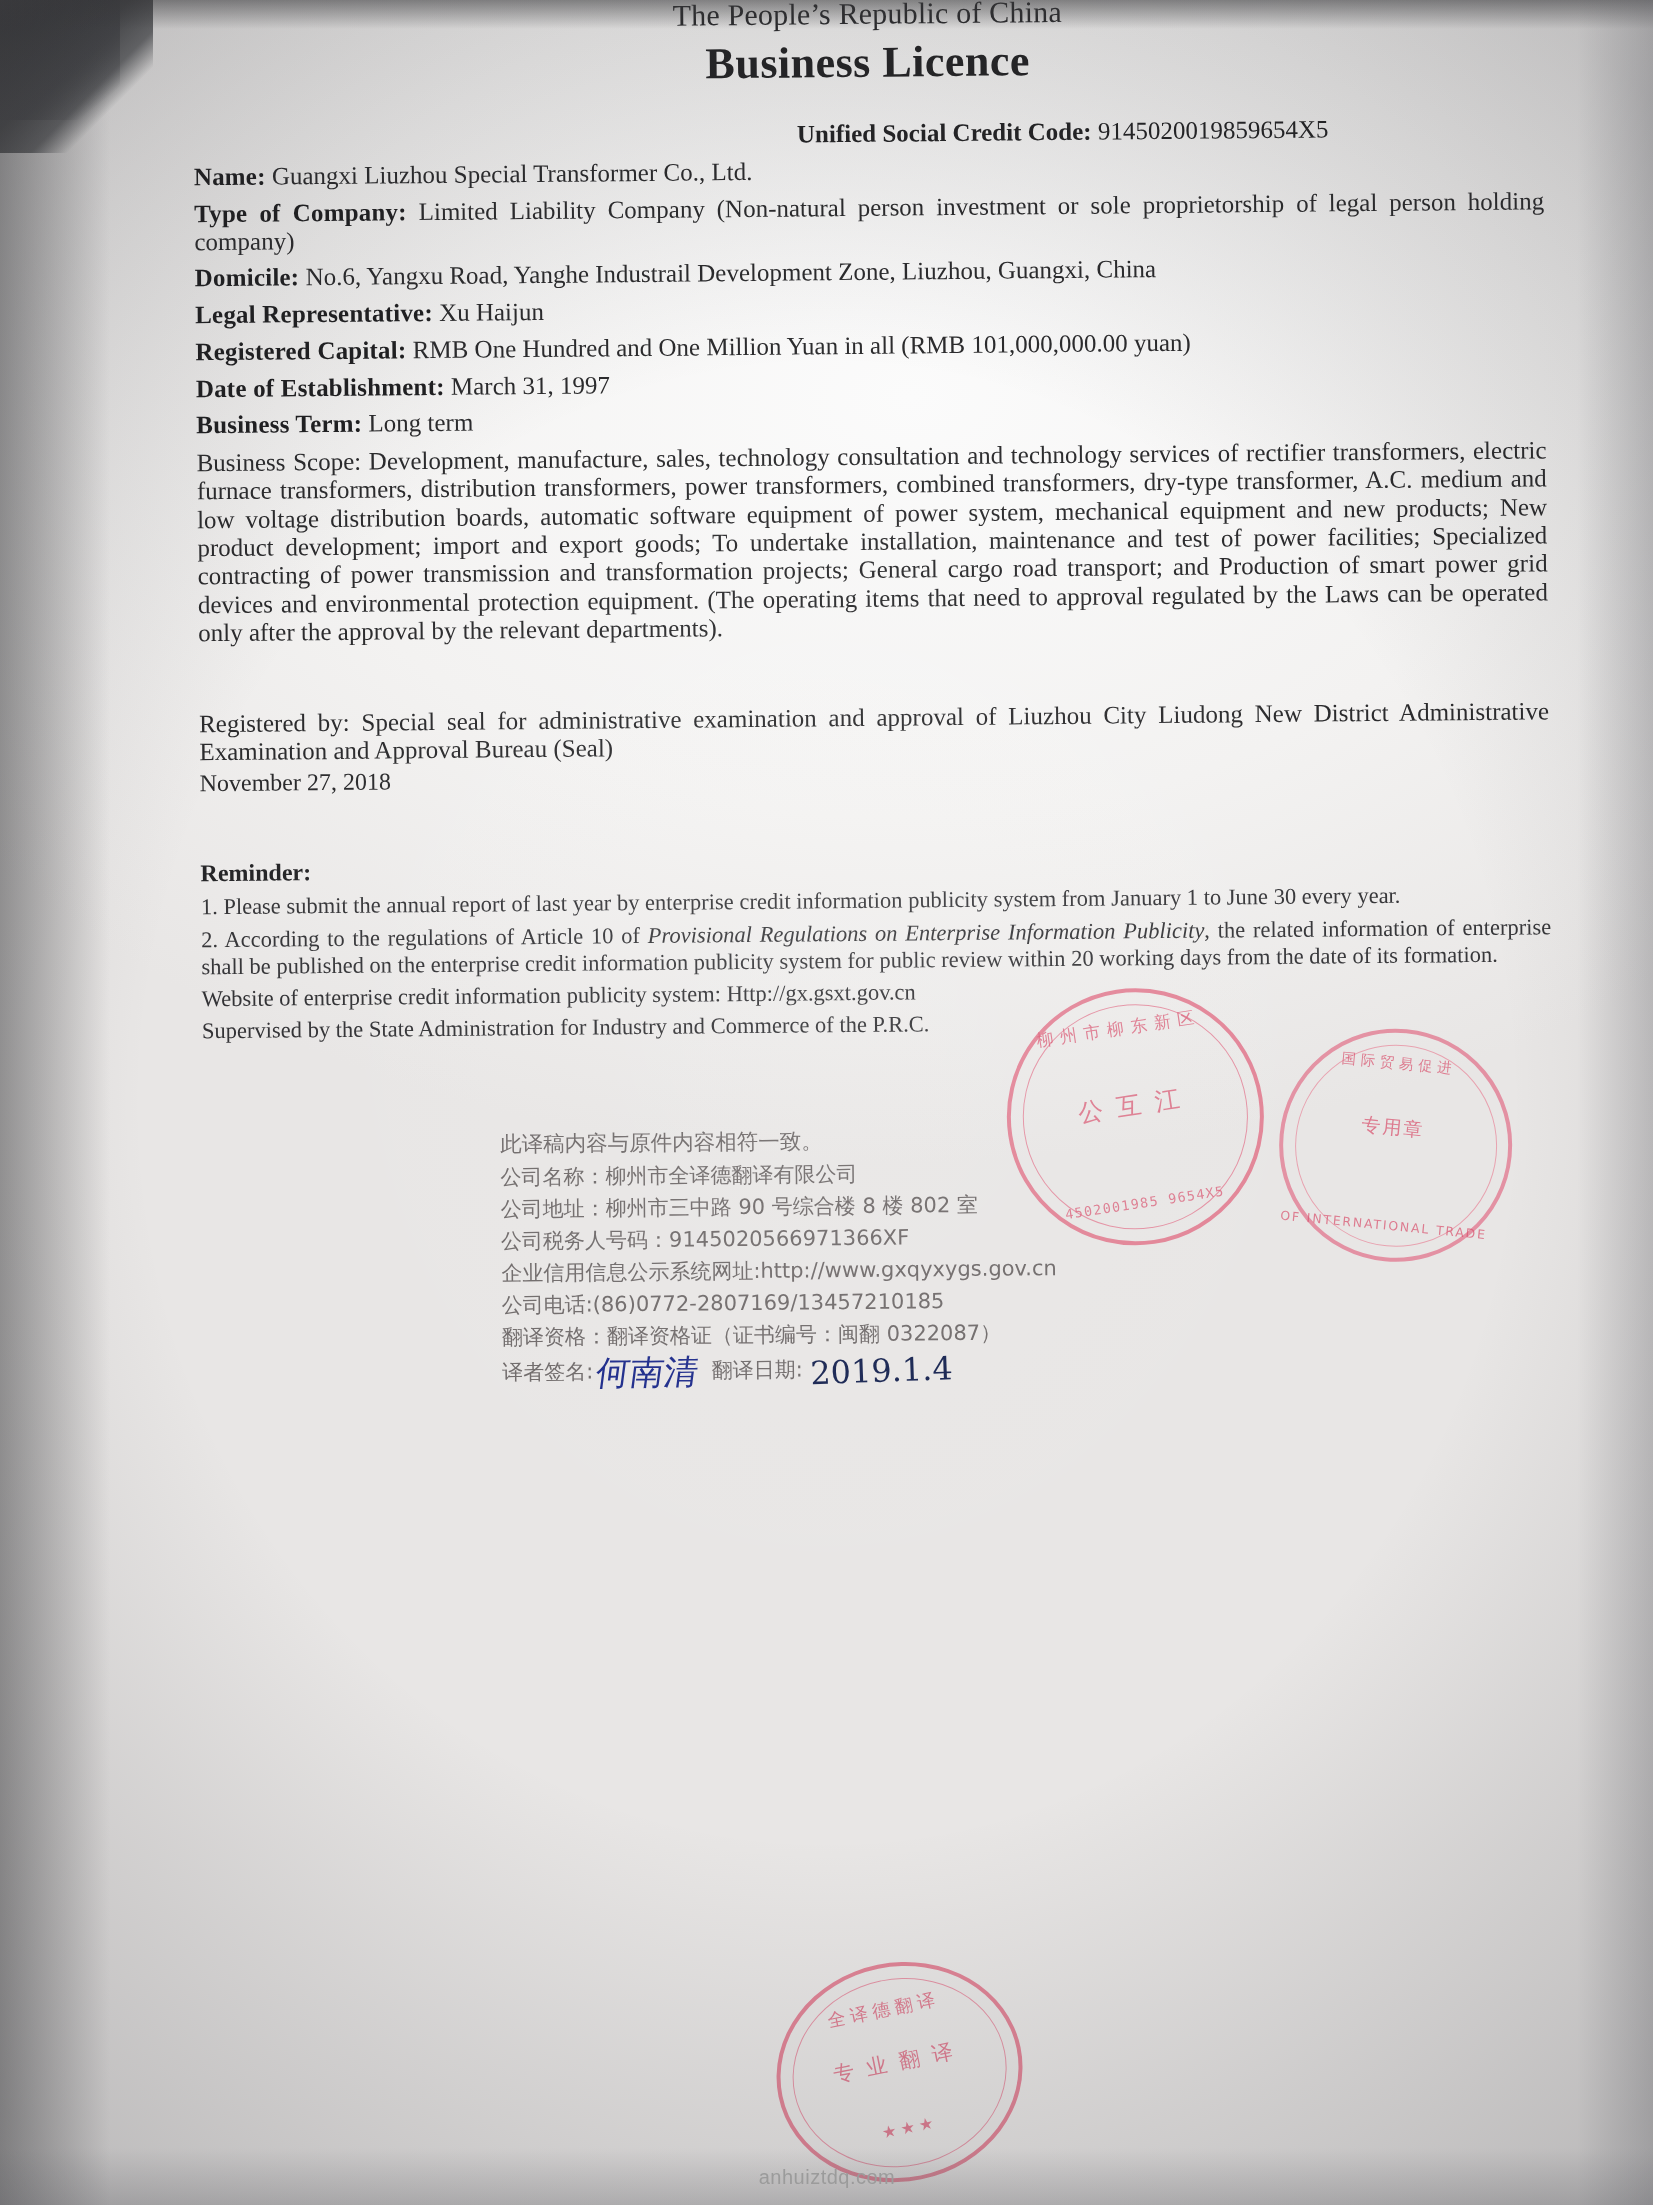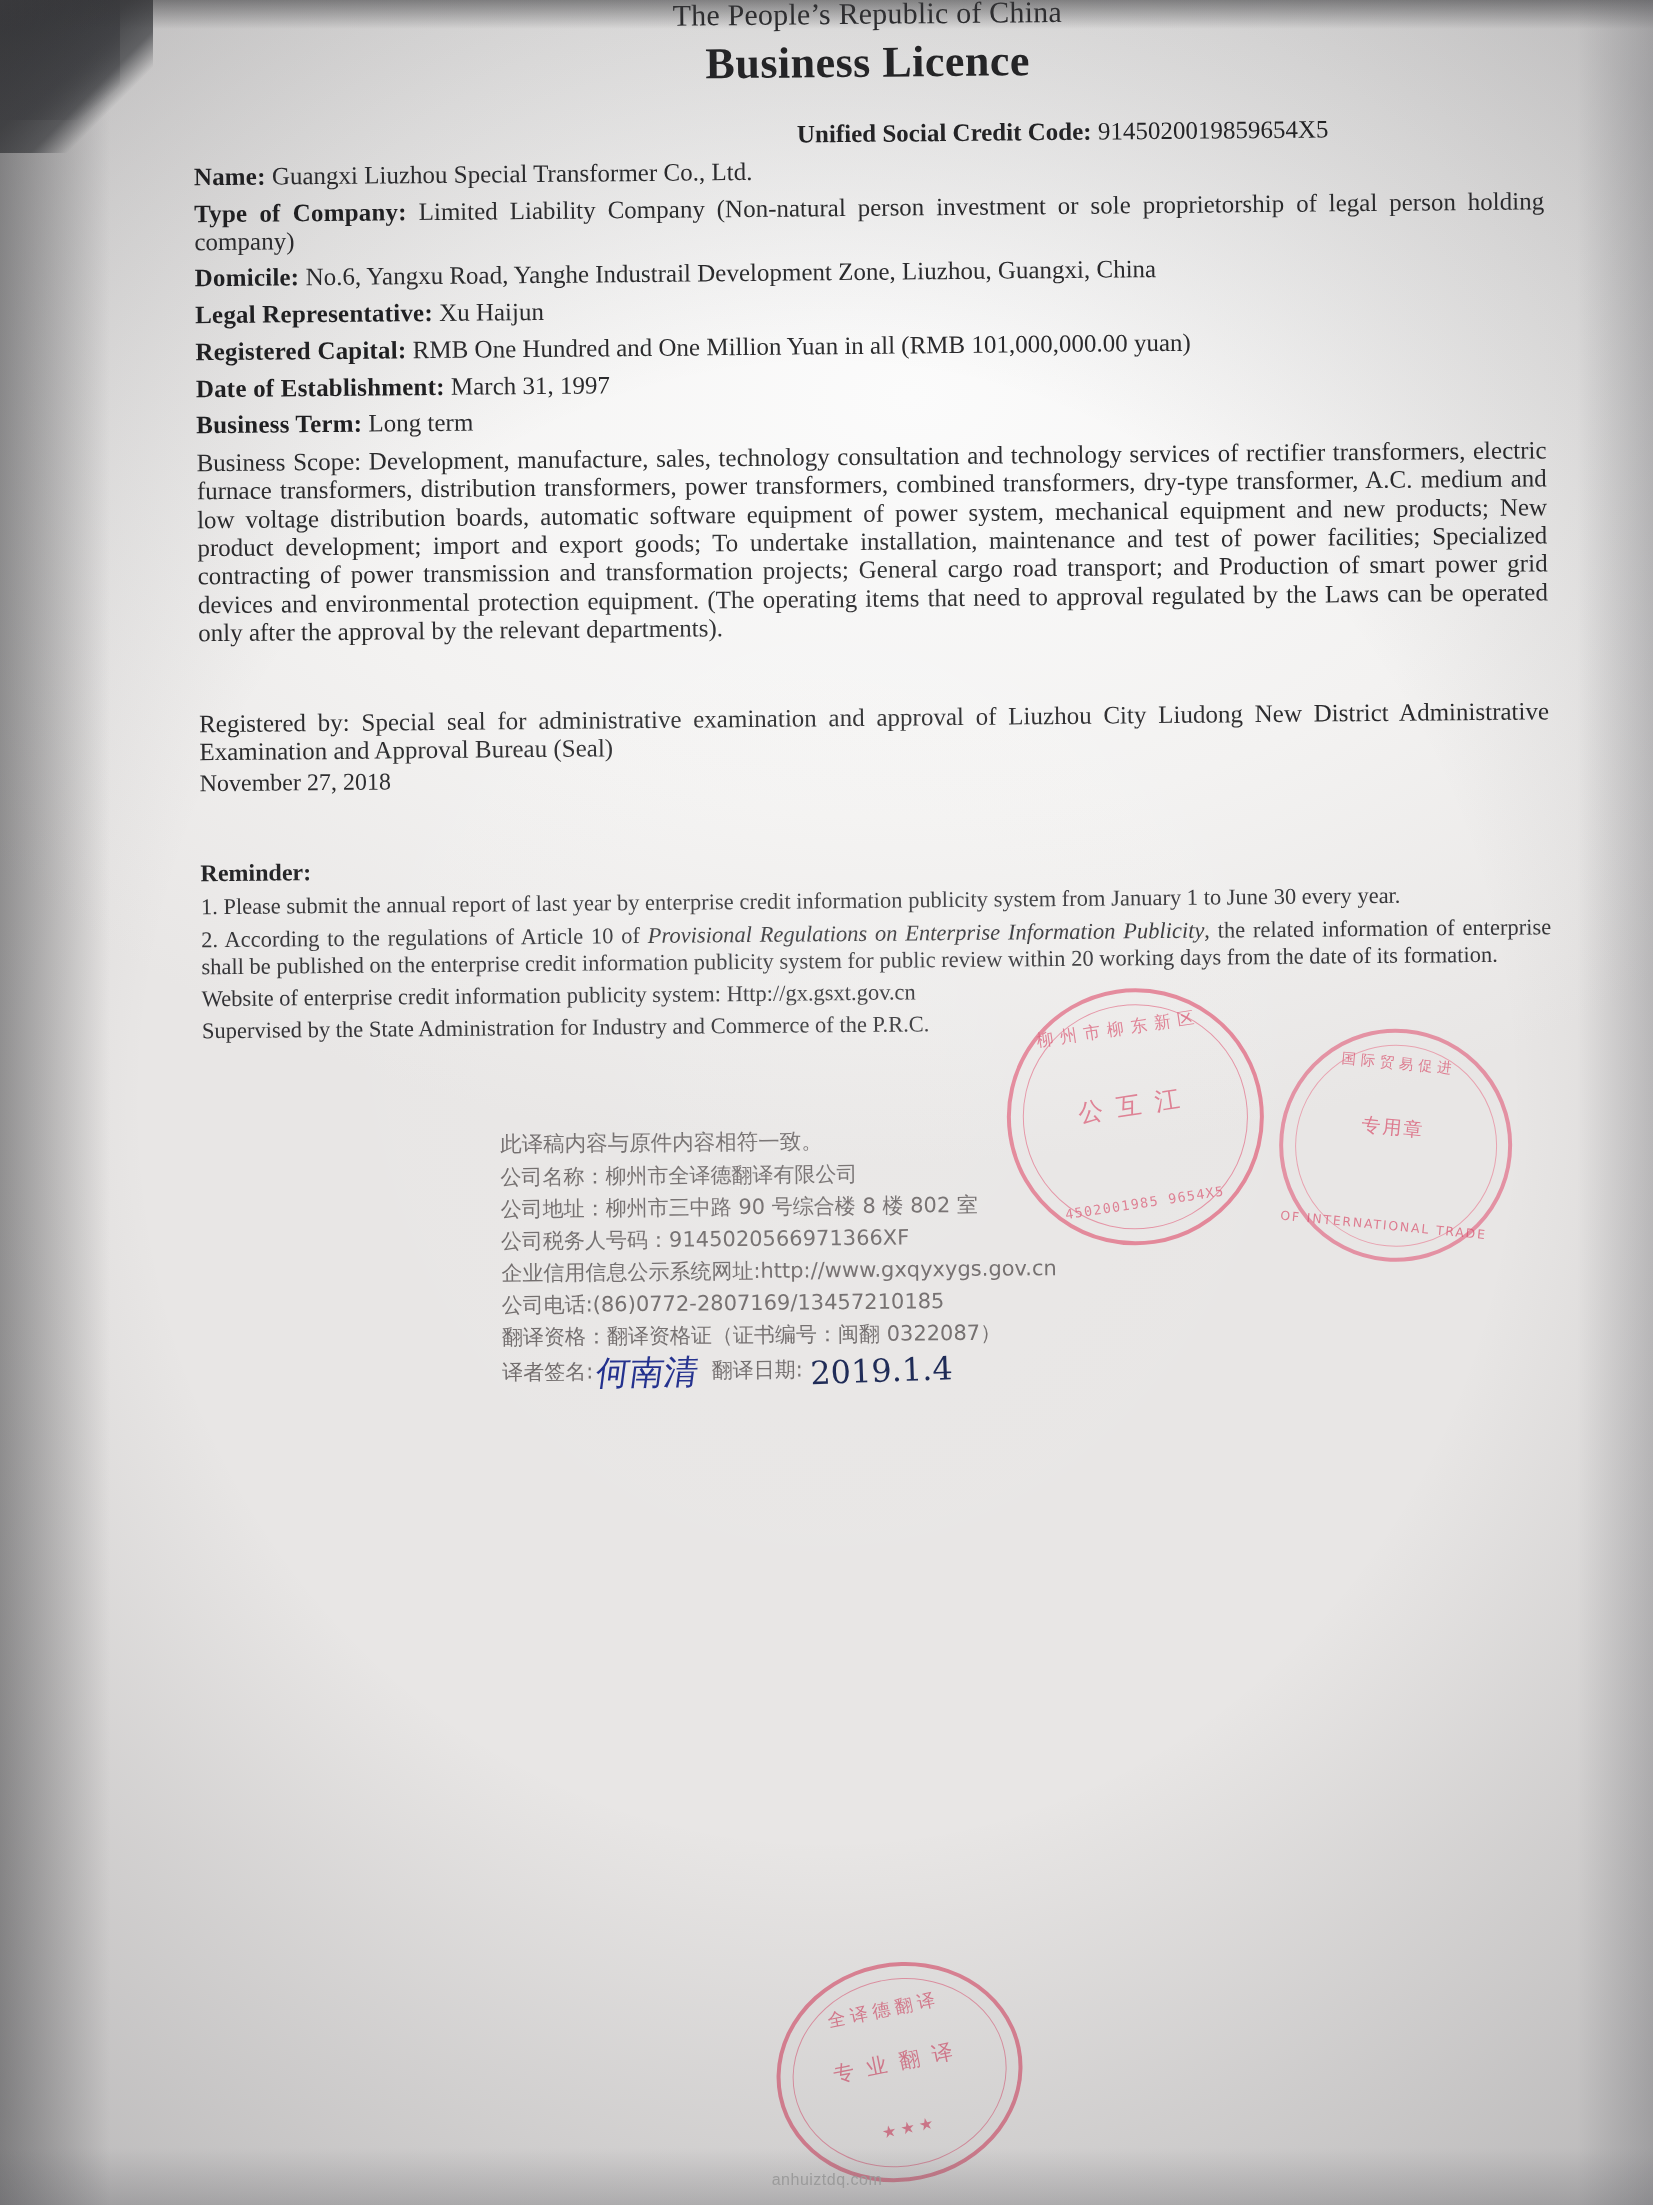--- a/index.html
+++ b/index.html
@@ -186,21 +186,21 @@
     margin-left: 7.7px;
     transform: rotate(-1.5deg);
     line-height: 0.9;
   }
 
   .watermark {
     position: absolute;
     left: 0; right: 0;
     bottom: 16.3px;
     text-align: center;
-    font-size: 16px;
+    font-size: 20px;
     color: #9b9b9b;
     font-family: "Liberation Sans", sans-serif;
     letter-spacing: 0.5px;
   }
 
   
   .seal {
     position: absolute;
     border-radius: 50%;
     pointer-events: none;

